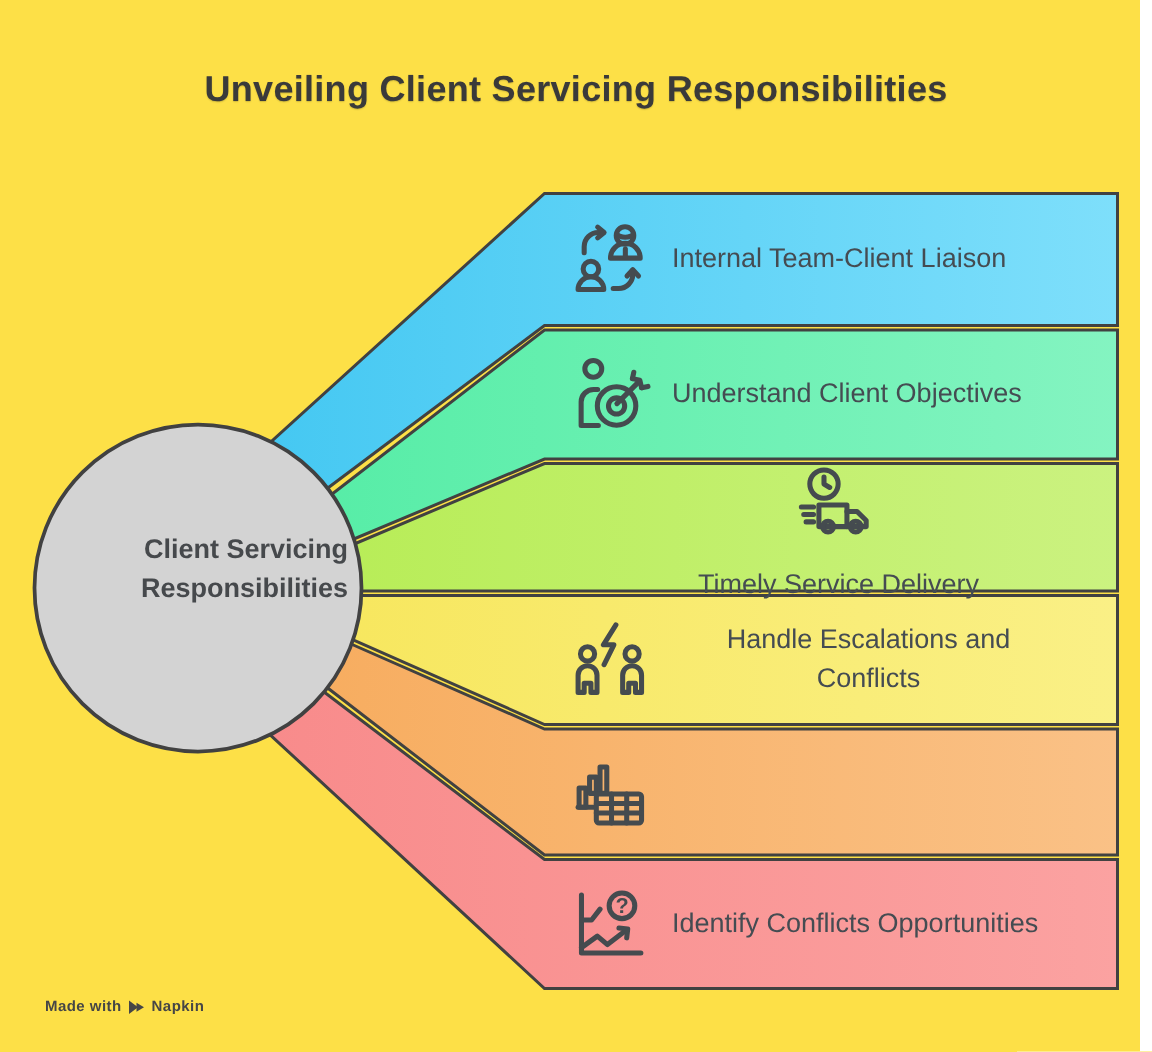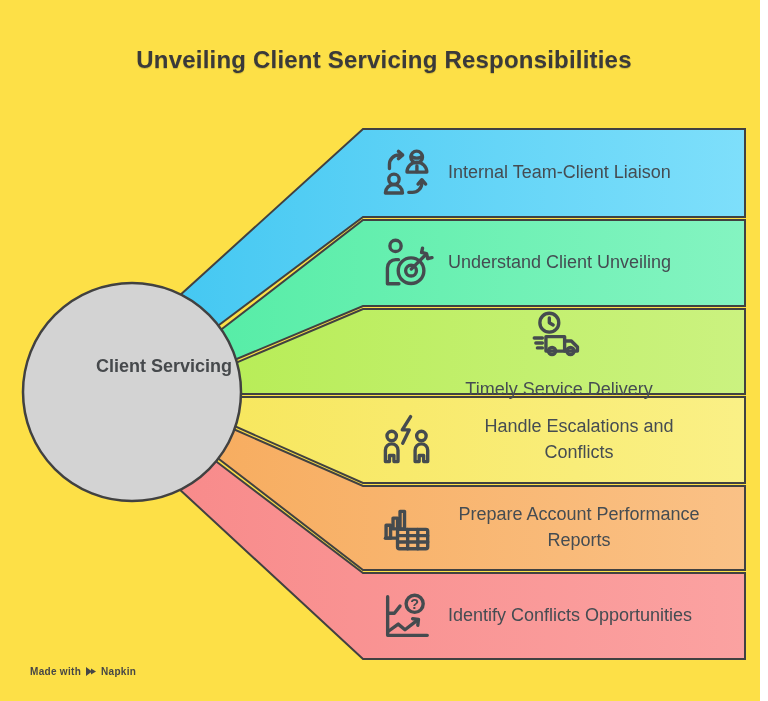--- a/index.html
+++ b/index.html
@@ -79,20 +79,21 @@
     <polygon class="band-shape" fill="url(#g2)" points="363,309 745,309 745,394 237,394 233,364"></polygon>
     <polygon class="band-shape" fill="url(#g3)" points="237,397 745,397 745,483 363,483 232,425"></polygon>
     <polygon class="band-shape" fill="url(#g4)" points="231,428 363,486 745,486 745,570 363,570 215,456"></polygon>
     <polygon class="band-shape" fill="url(#g5)" points="213,459 363,573 745,573 745,659 363,659 177,487"></polygon>
 
     <circle class="hub" cx="132" cy="392" r="109" fill="#d3d3d3"></circle>
   </svg>
 
   <div class="hub-label">
     <div>Client Servicing</div>
+    <div>Responsibilities</div>
   </div>
 
   <div class="row" style="top:129px;height:88px;">
     <svg class="iconsvg icon" width="54" height="54" viewBox="0 0 24 24">
       <path d="M4.2,10 V8.2 A4.2,4.2 0 0 1 8.4,4 h1.4"></path>
       <path d="M8.2,2.4 l1.9,1.6 -1.9,1.6"></path>
       <circle cx="16.3" cy="4.9" r="2.6"></circle>
       <path d="M13.9,4.5 c1,1.2 3.9,1.2 4.9,0"></path>
       <path d="M12,11.6 a4.4,4.4 0 0 1 8.8,0 Z"></path>
       <path d="M16.4,8.9 V11.4"></path>
@@ -107,21 +108,21 @@
   <div class="row" style="top:220px;height:86px;">
     <svg class="iconsvg icon" width="54" height="54" viewBox="0 0 24 24">
       <circle cx="6.9" cy="4.4" r="2.5"></circle>
       <path d="M8.4,21.2 H3.3 V14.2 A3.7,3.7 0 0 1 7,10.5 h1.2"></path>
       <circle cx="13.8" cy="15.4" r="5.7"></circle>
       <circle cx="13.8" cy="15.4" r="2.4"></circle>
       <path d="M20.5,8.1 L13.9,14.7"></path>
       <path d="M18.5,7.3 l2.2,0.5 0.5,2.2"></path>
       <path d="M18.5,7.3 l0.4,-1.9 M21.2,10 l1.9,-0.4"></path>
     </svg>
-    <span class="label">Understand Client Unveiling</span>
+    <span class="label">Understand Client Objectives</span>
   </div>
 
   <div class="row" style="top:309px;height:85px;flex-direction:column;">
     <svg class="iconsvg icon" width="54" height="54" viewBox="0 0 24 24">
       <circle cx="7.7" cy="6.1" r="4.2"></circle>
       <path d="M7.7,4 v2.1 l1.7,1"></path>
       <path d="M1,12.9 h3.6 M1.7,15.1 h2.9 M2.4,17.3 h2.2"></path>
       <path d="M6.2,12.3 H14.5 V18.7 H6.2 Z"></path>
       <path d="M14.5,14.2 h3 l2.7,2.7 v1.8 h-5.7"></path>
       <circle cx="8.9" cy="18.7" r="1.6"></circle>
@@ -143,21 +144,20 @@
 
   <div class="row wrap2" style="top:486px;height:84px;">
     <svg class="iconsvg icon" width="54" height="54" viewBox="0 0 24 24">
       <path d="M2.4,16.5 h5.3"></path>
       <rect x="2.7" y="10.8" width="2" height="5.7"></rect>
       <rect x="5.8" y="7.6" width="2" height="4.8"></rect>
       <rect x="8.9" y="4.6" width="2" height="7.8"></rect>
       <rect x="7.8" y="12.6" width="13.4" height="8.6" rx="0.8" fill="#f9b873"></rect>
       <path d="M7.8,15.4 h13.4 M7.8,18.2 h13.4 M12.3,12.6 v8.6 M16.8,12.6 v8.6"></path>
     </svg>
-    <span class="label">Prepare Account Performance Reports</span>
   </div>
 
   <div class="row" style="top:573px;height:86px;">
     <svg class="iconsvg icon" width="54" height="54" viewBox="0 0 24 24">
       <path d="M3.4,3.4 V20.6 H21"></path>
       <path d="M3.4,10.8 h3 l2.5,-3.2"></path>
       <path d="M3.4,19 l4.7,-3.4 3,2.5 5.7,-4.4"></path>
       <path d="M14.5,13.2 l2.6,0.3 -0.3,2.6"></path>
       <circle cx="15.4" cy="6.6" r="3.8"></circle>
       <text x="15.4" y="8.8" text-anchor="middle" font-size="6.4" font-weight="bold" font-family="Liberation Sans, sans-serif" fill="currentColor" stroke="none">?</text>

